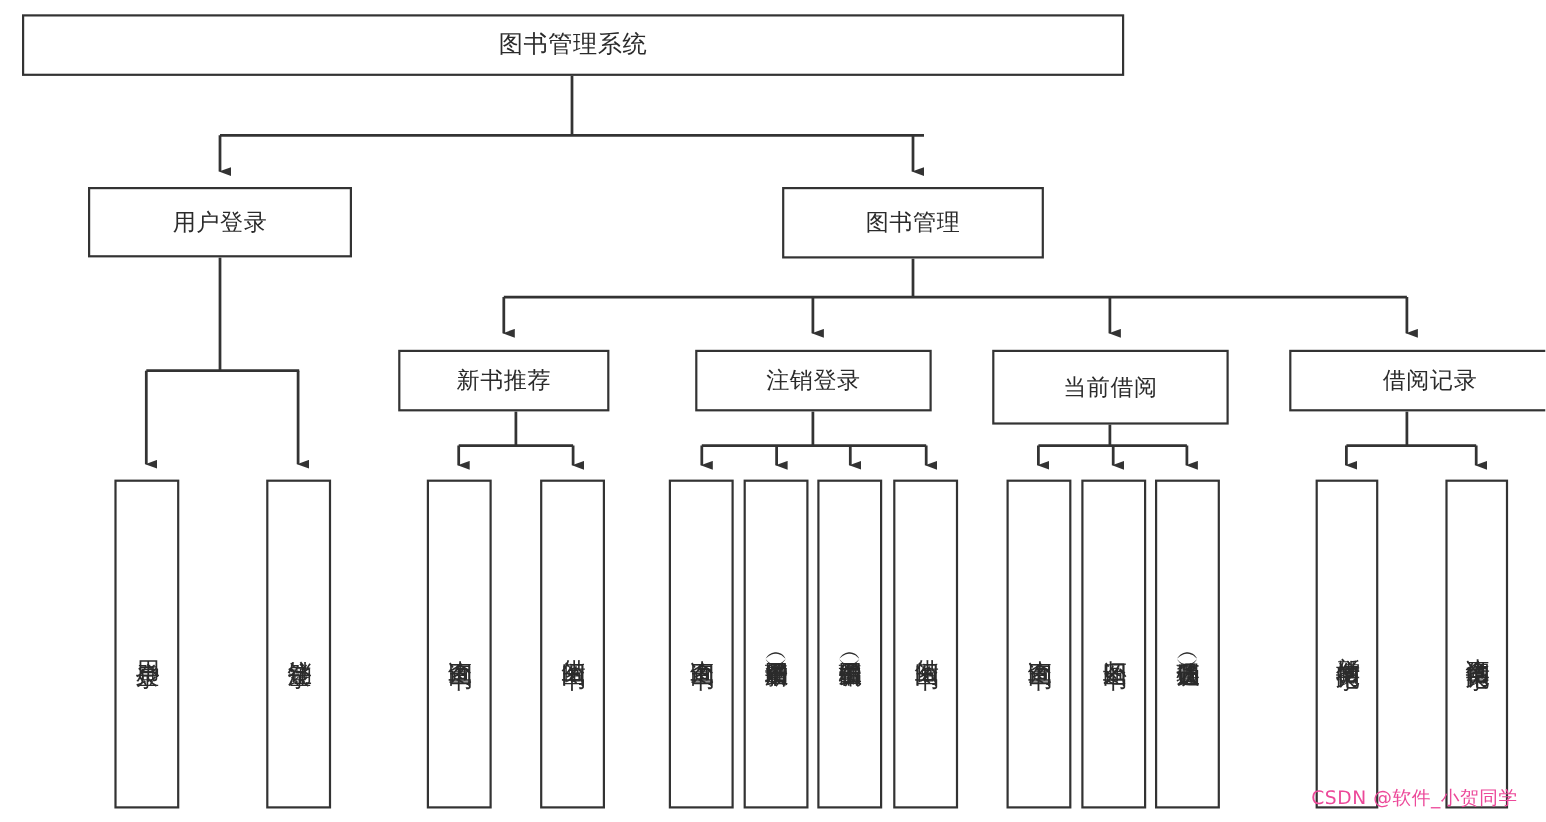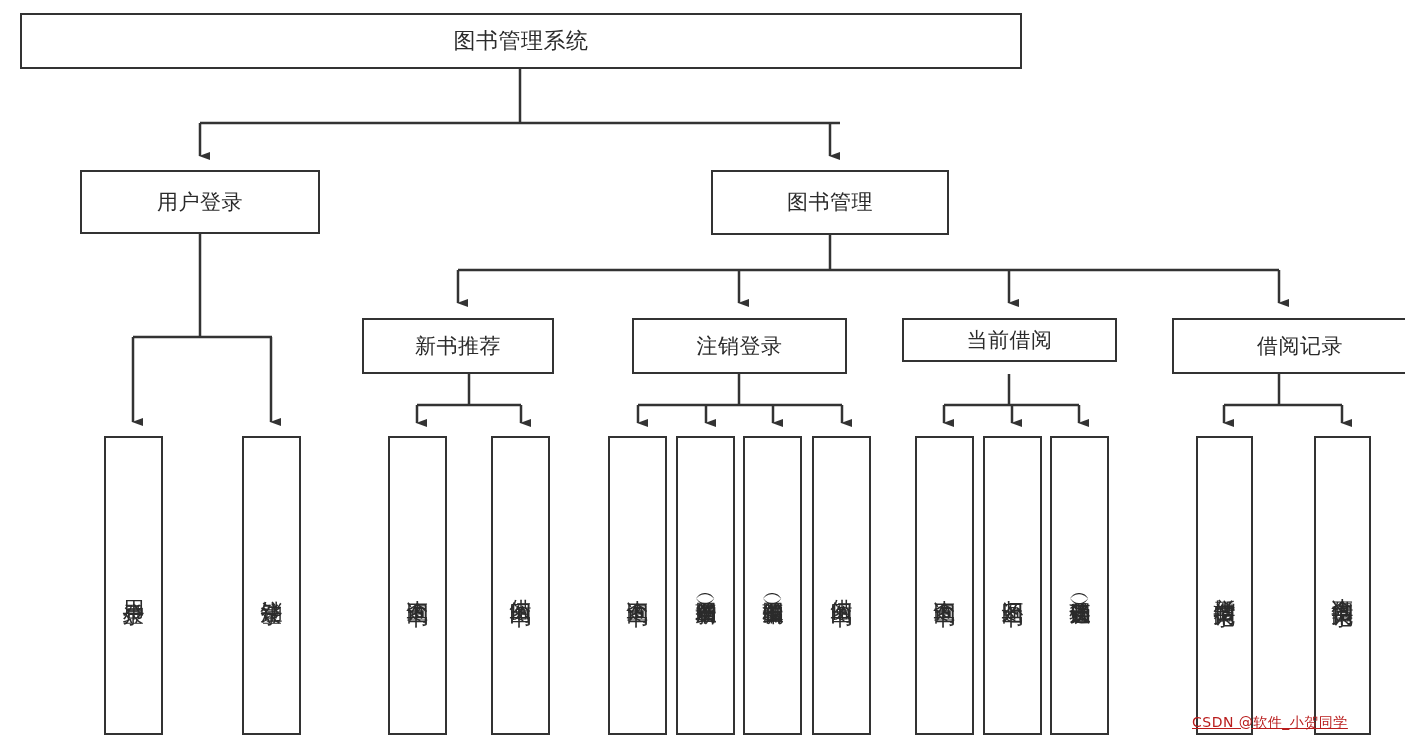--- a/index.html
+++ b/index.html
@@ -59,26 +59,25 @@
     white-space: nowrap;
     max-height: 280px;
   }
   .node.leaf .label.tight {
     letter-spacing: 0px;
     font-size: 21px;
   }
   .node.root .label { font-size: 22px; }
   .watermark {
     position: absolute;
-    font-size: 14px;
-    color: #b91c1c;
+    font-size: 17px;
+    color: #ec4899;
     white-space: nowrap;
     z-index: 5;
     letter-spacing: 0.5px;
-    text-decoration: underline;
   }
 </style>
 </head>
 <body>
 
 <div id="canvas">
 
   <svg id="edges" viewBox="0 0 1405 747" xmlns="http://www.w3.org/2000/svg">
     <defs>
       <marker id="arrow" markerWidth="10" markerHeight="12" refX="4" refY="10" orient="auto" markerUnits="userSpaceOnUse">
@@ -139,21 +138,21 @@
   <div class="node" style="left:711px; top:170px; width:238px; height:65px;">
     <span class="label">图书管理</span>
   </div>
 
   <div class="node" style="left:362px; top:318px; width:192px; height:56px;">
     <span class="label">新书推荐</span>
   </div>
   <div class="node" style="left:632px; top:318px; width:215px; height:56px;">
     <span class="label">注销登录</span>
   </div>
-  <div class="node" style="left:902px; top:318px; width:215px; height:44px;">
+  <div class="node" style="left:902px; top:318px; width:215px; height:68px;">
     <span class="label">当前借阅</span>
   </div>
   <div class="node" style="left:1172px; top:318px; width:256px; height:56px;">
     <span class="label">借阅记录</span>
   </div>
 
   <div class="node leaf" style="left:104px; top:436px; width:59px; height:299px;">
     <span class="label">用户登录</span>
   </div>
   <div class="node leaf" style="left:242px; top:436px; width:59px; height:299px;">

